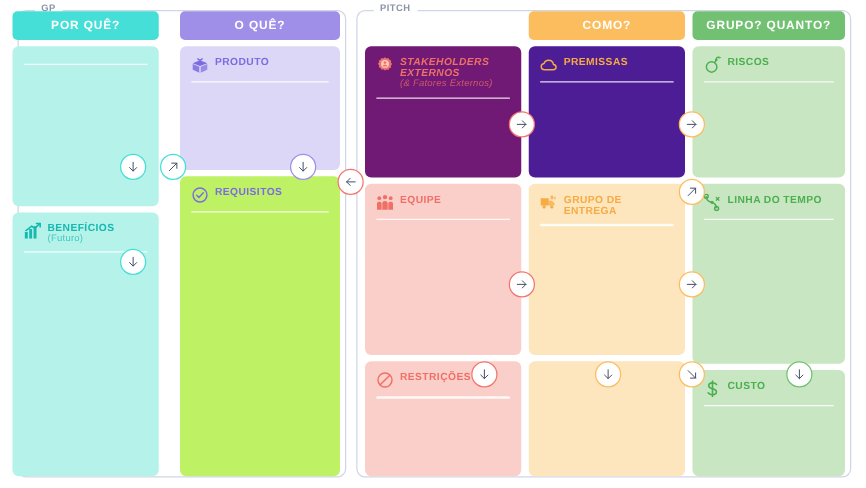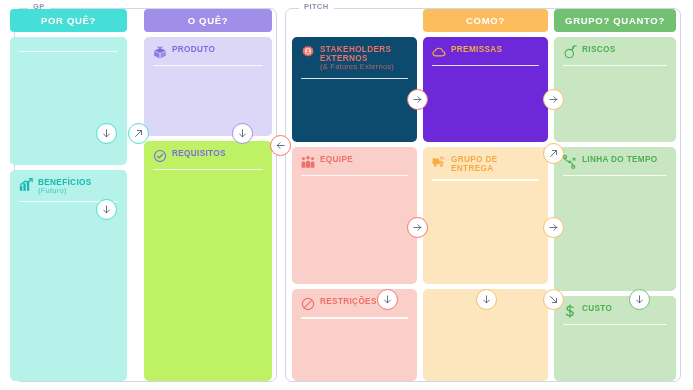--- a/index.html
+++ b/index.html
@@ -191,21 +191,21 @@
               <div class="card-titles">
                 <div class="card-title" style="color: rgb(123, 108, 224);">REQUISITOS</div>
               </div>
             </div>
             <div class="card-rule" style="background: rgb(255, 255, 255); opacity: 0.85;"></div>
           </div>
         </div>
       </div>
       <div class="col" style="left: 292px; width: 125px;">
         <div class="col-body">
-          <div class="card" style="background: #0c4a6e; flex: 102 0 0px;">
+          <div class="card" style="background: #701a75; flex: 102 0 0px; font-style: italic;">
             <div class="card-head">
               <span class="card-ico" style="color: rgb(239, 112, 102);">
                 <svg viewBox="0 0 24 24">
                   <path d="M12 1.5l2.2 1.6 2.6-.6 1.1 2.4 2.5 1-.3 2.7 1.8 2-1.8 2 .3 2.7-2.5 1-1.1 2.4-2.6-.6L12 19.5 9.8 17.9l-2.6.6-1.1-2.4-2.5-1 .3-2.7-1.8-2 1.8-2-.3-2.7 2.5-1L7.2 2.5l2.6.6z" fill="currentColor"></path>
                   <circle cx="12" cy="10.5" r="5.4" fill="#fbcfc9"></circle>
                   <circle cx="12" cy="8.6" r="1.9" fill="currentColor"></circle>
                   <path d="M8.6 14.2c.5-2 1.9-3 3.4-3s2.9 1 3.4 3z" fill="currentColor"></path>
                 </svg>
               </span>
               <div class="card-titles">
@@ -245,21 +245,21 @@
                 <div class="card-title" style="color: rgb(239, 112, 102);">RESTRIÇÕES</div>
               </div>
             </div>
             <div class="card-rule" style="background: rgb(255, 255, 255); opacity: 0.85;"></div>
           </div>
         </div>
       </div>
       <div class="col" style="left: 423px; width: 125px;">
         <div class="col-header" style="background: rgb(251, 189, 94);">COMO?</div>
         <div class="col-body">
-          <div class="card" style="background: #6d28d9; flex: 102 0 0px;">
+          <div class="card" style="background: #4c1d95; flex: 102 0 0px;">
             <div class="card-head">
               <span class="card-ico" style="color: rgb(246, 171, 67);">
                 <svg viewBox="0 0 24 24">
                   <path d="M6.3 18.5c-2.6 0-4.6-1.9-4.6-4.3 0-2.2 1.7-4 3.9-4.3C6.4 7.3 8.9 5.5 11.8 5.5c3.4 0 6.2 2.5 6.6 5.7 2.1.2 3.7 1.9 3.7 4 0 2.3-2 3.3-4.4 3.3z" fill="none" stroke="currentColor" stroke-width="2" stroke-linejoin="round"></path>
                 </svg>
               </span>
               <div class="card-titles">
                 <div class="card-title" style="color: rgb(246, 171, 67);">PREMISSAS</div>
               </div>
             </div>

